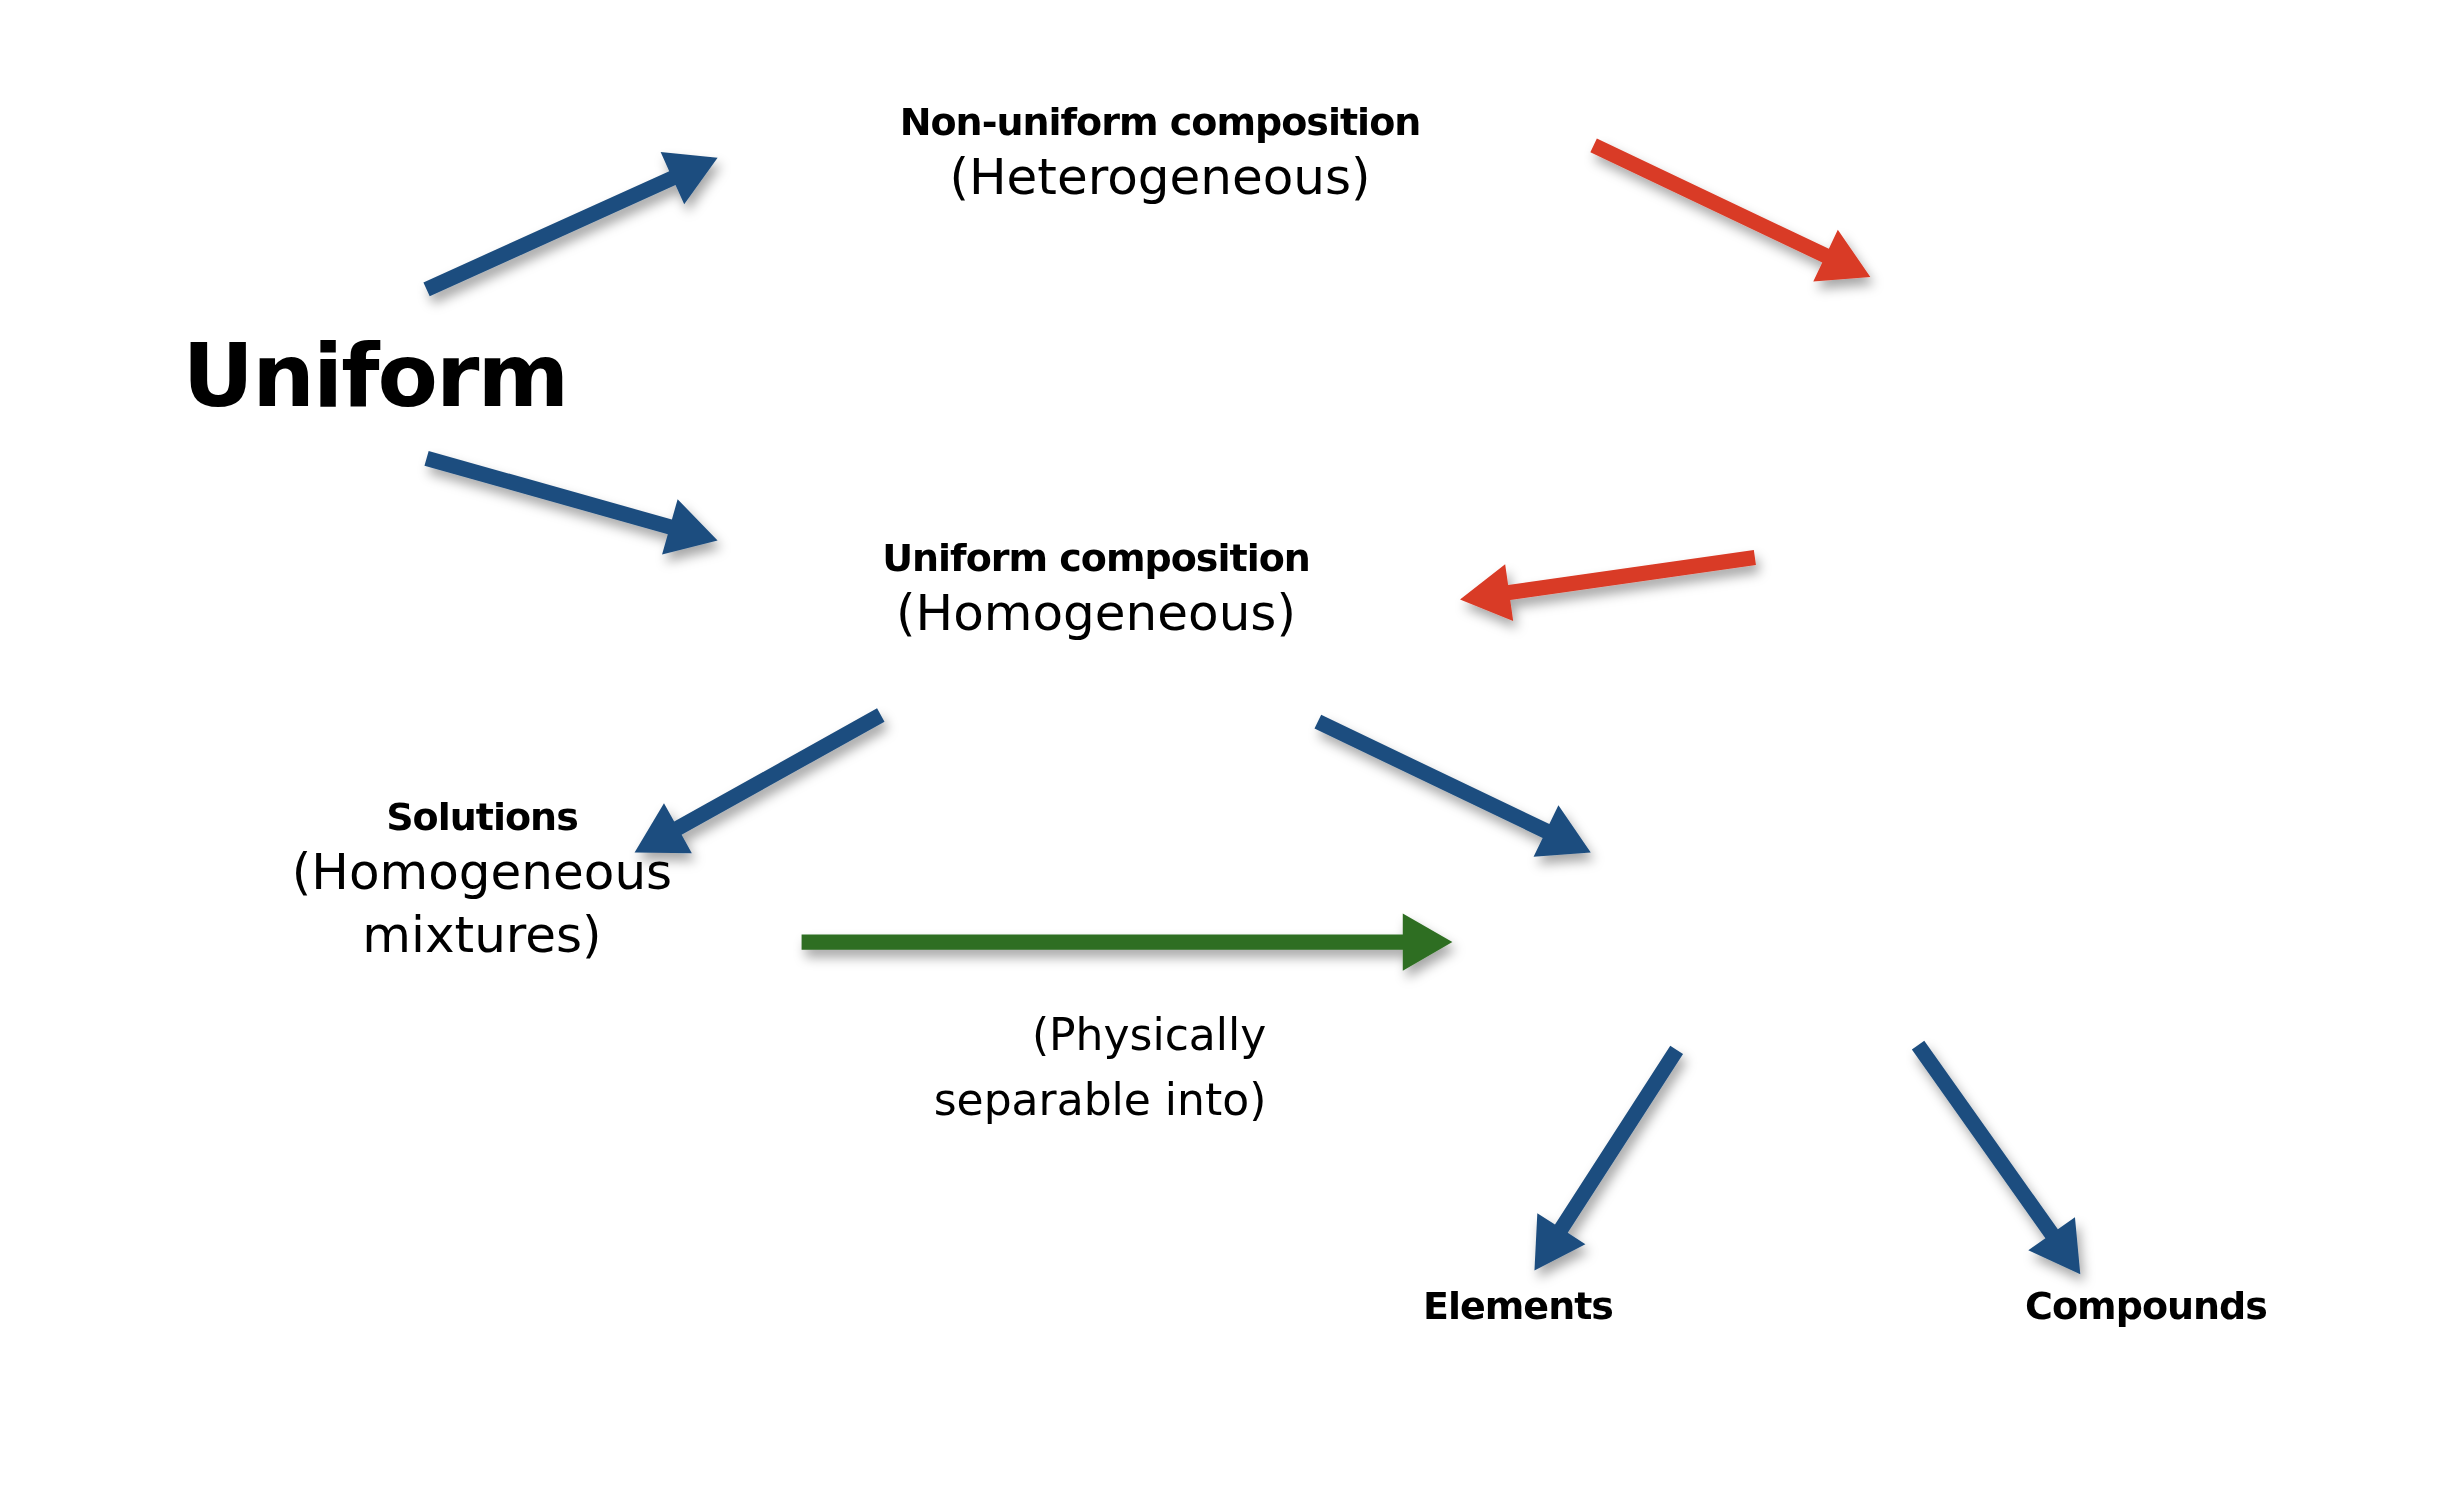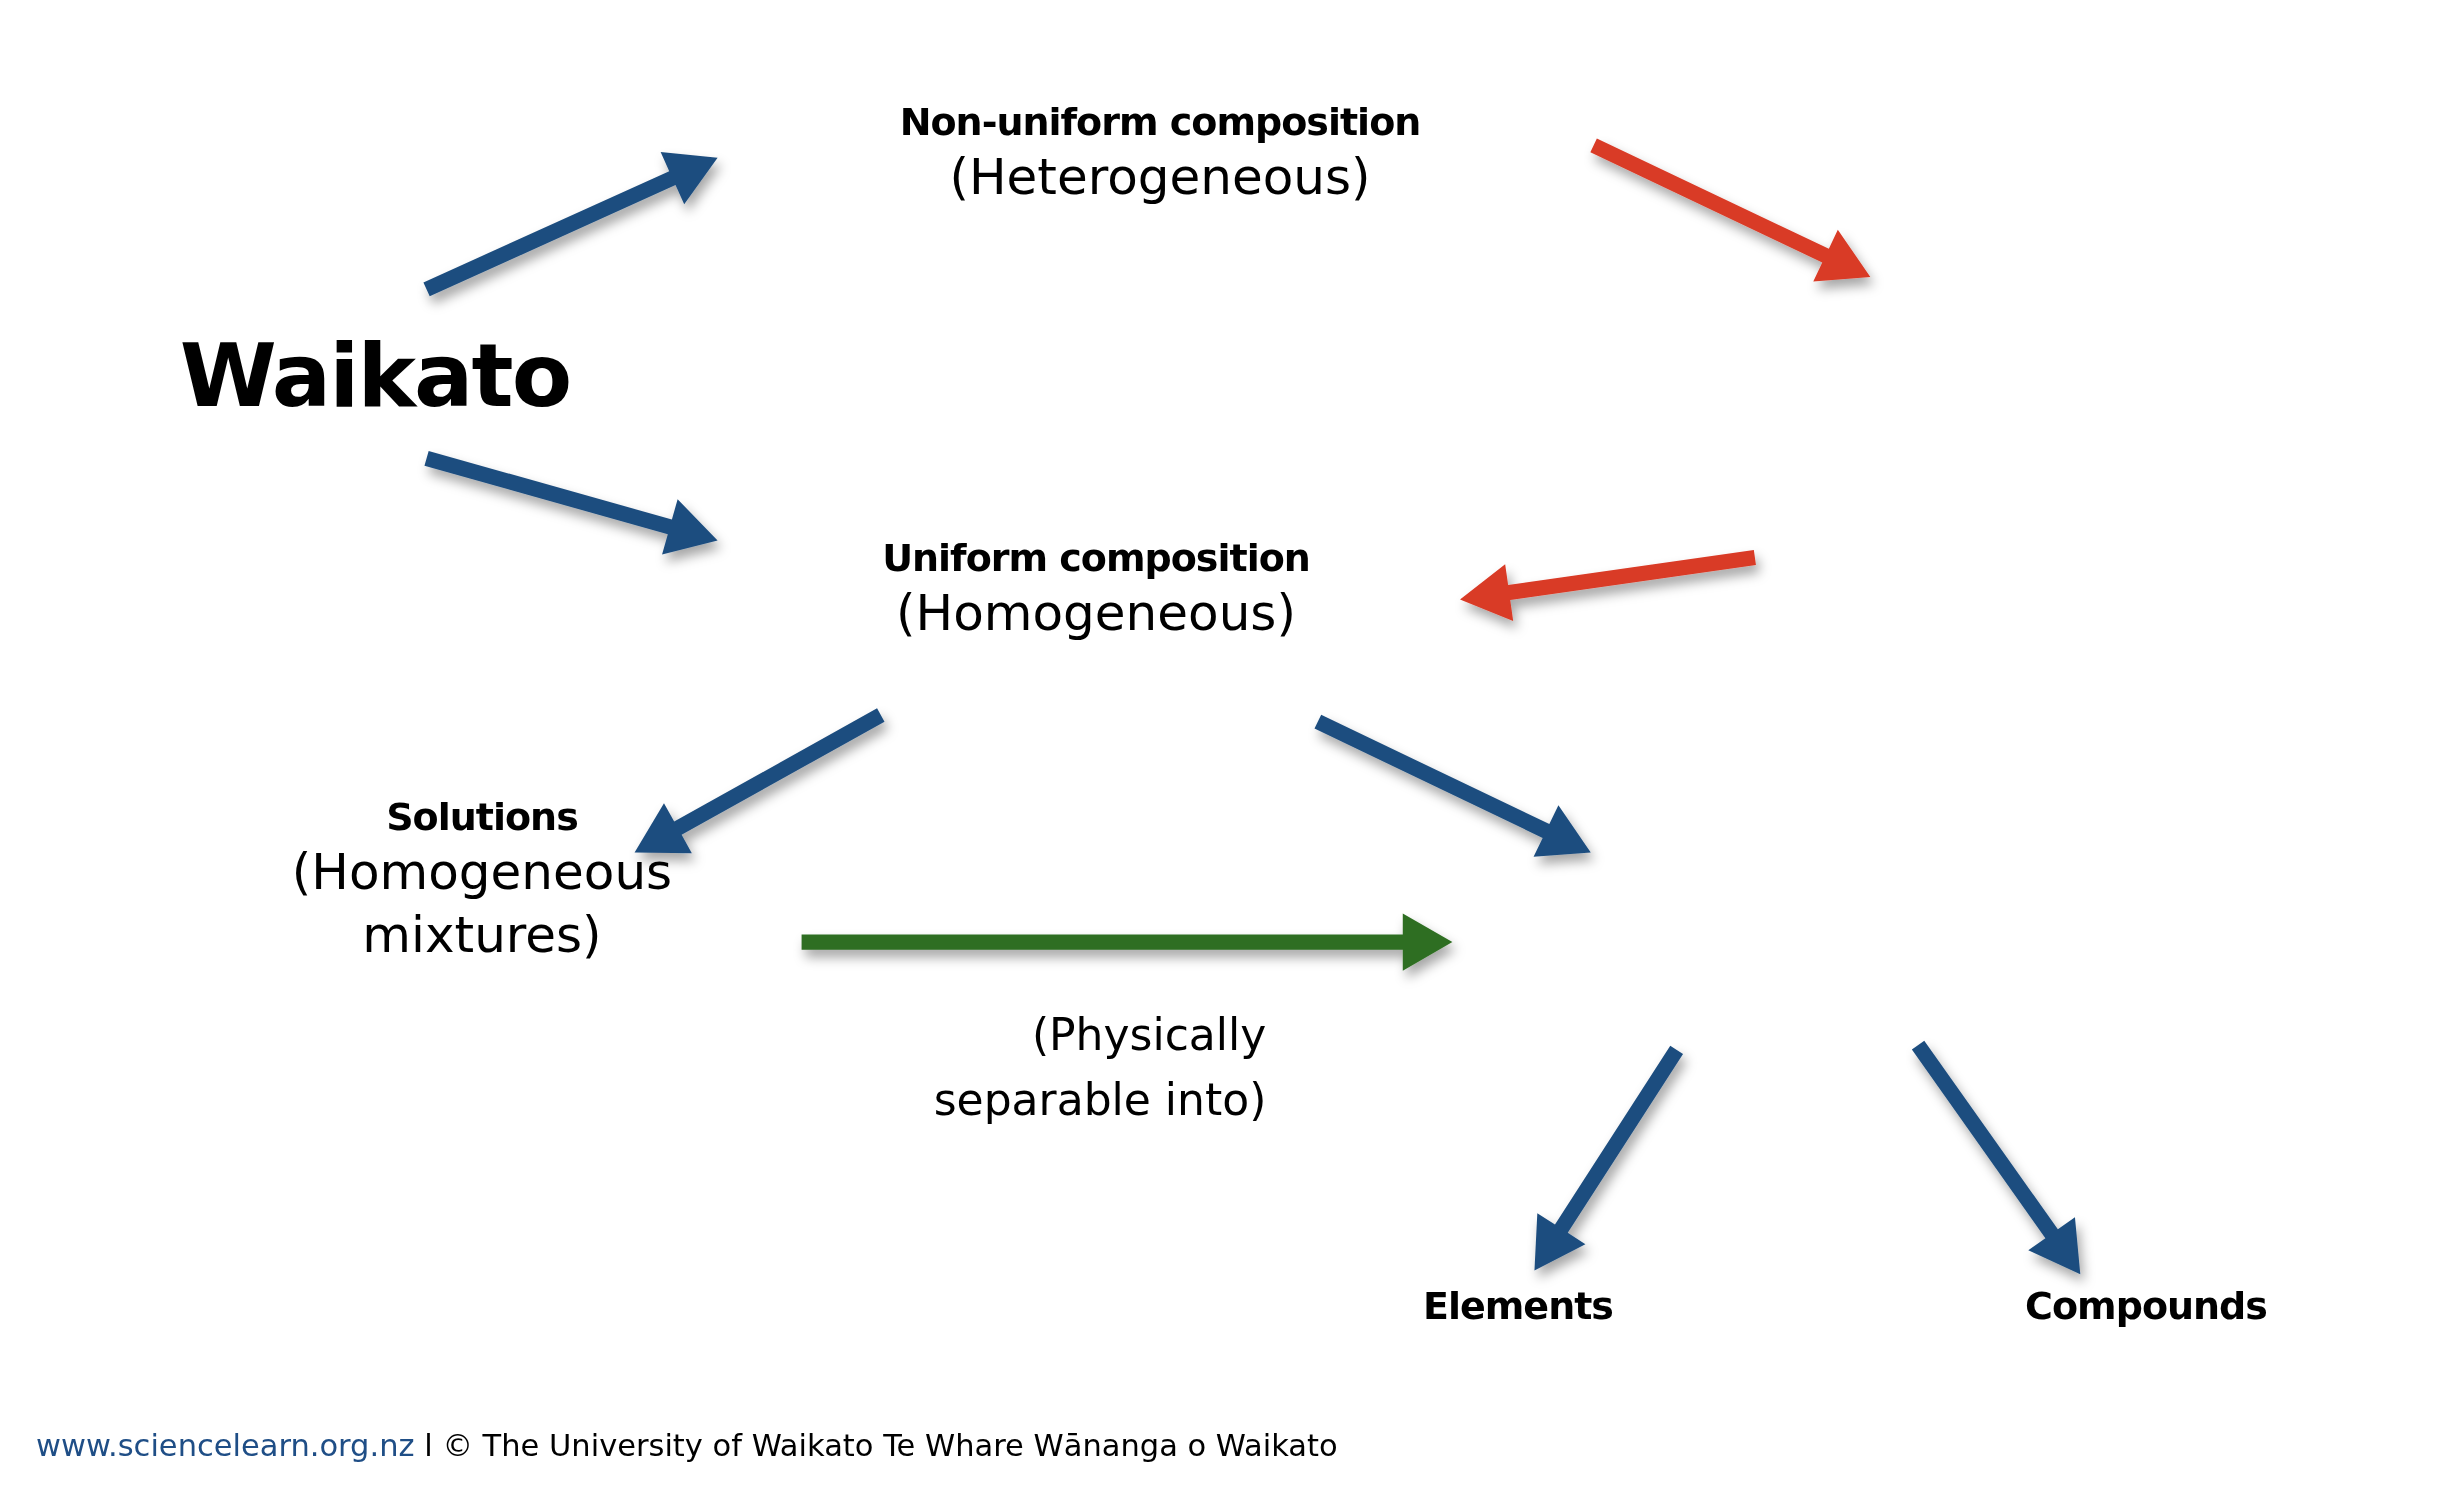--- a/index.html
+++ b/index.html
@@ -48,21 +48,21 @@
       </g>
       <g filter="url(#shadow)">
         <polygon points="1750.3,1095.7 1629.5,1283.0 1611.0,1271.0 1608.0,1331.0 1661.4,1303.6 1642.9,1291.6 1763.7,1104.3" fill="#1f4e7f"></polygon>
       </g>
       <g filter="url(#shadow)">
         <polygon points="2003.5,1099.6 2143.4,1297.2 2125.5,1309.9 2180.0,1335.0 2174.4,1275.2 2156.5,1287.9 2016.5,1090.4" fill="#1f4e7f"></polygon>
       </g>
     </svg>
 
   <div class="node matter" style="left:375px; top:324px;">
-    <span>Waikato</span>
+    <span>Uniform</span>
   </div>
 
   <div class="node" style="left:1160px; top:100px;">
     <div class="title">Non-uniform composition</div>
     <div class="sub">(Heterogeneous)</div>
   </div>
 
   <div class="node" style="left:1096px; top:536px;">
     <div class="title">Uniform composition</div>
     <div class="sub">(Homogeneous)</div>
@@ -82,17 +82,14 @@
   <div class="node" style="left:2102px; top:1284px;margin-left:44px;">
     <div class="title">Compounds</div>
   </div>
 
 
   <div class="node note" style="left:1100px; top:1002px;text-align:right;">
     <div>(Physically</div>
     <div>separable into)</div>
   </div>
 
-  <div id="footer">
-    <span class="link">www.sciencelearn.org.nz</span><span> l </span><span>© The University of Waikato Te Whare Wānanga o Waikato</span>
-  </div>
 </div>
 
 
 </body></html>

